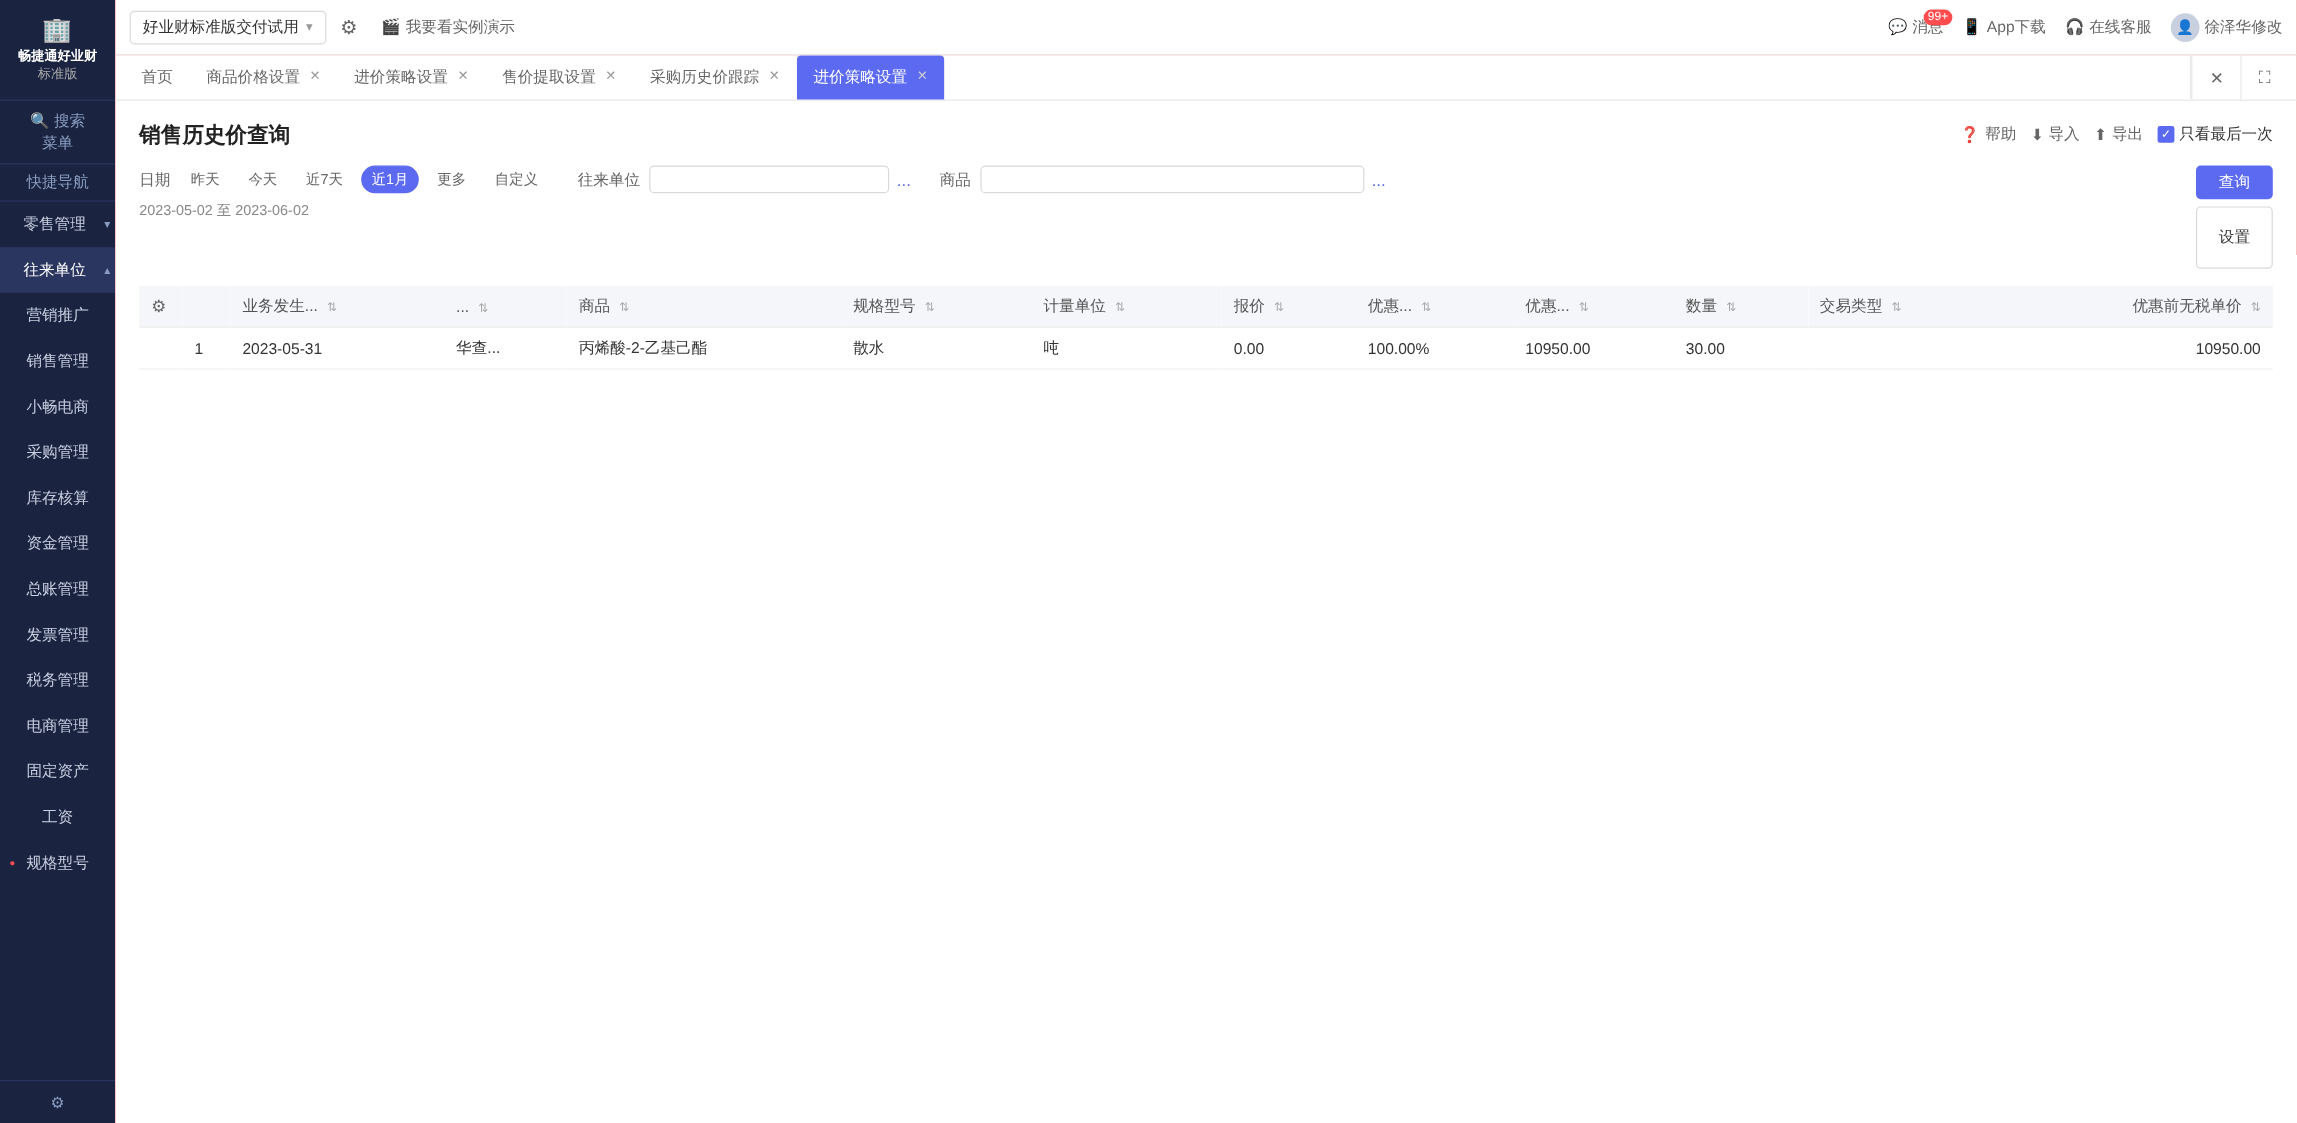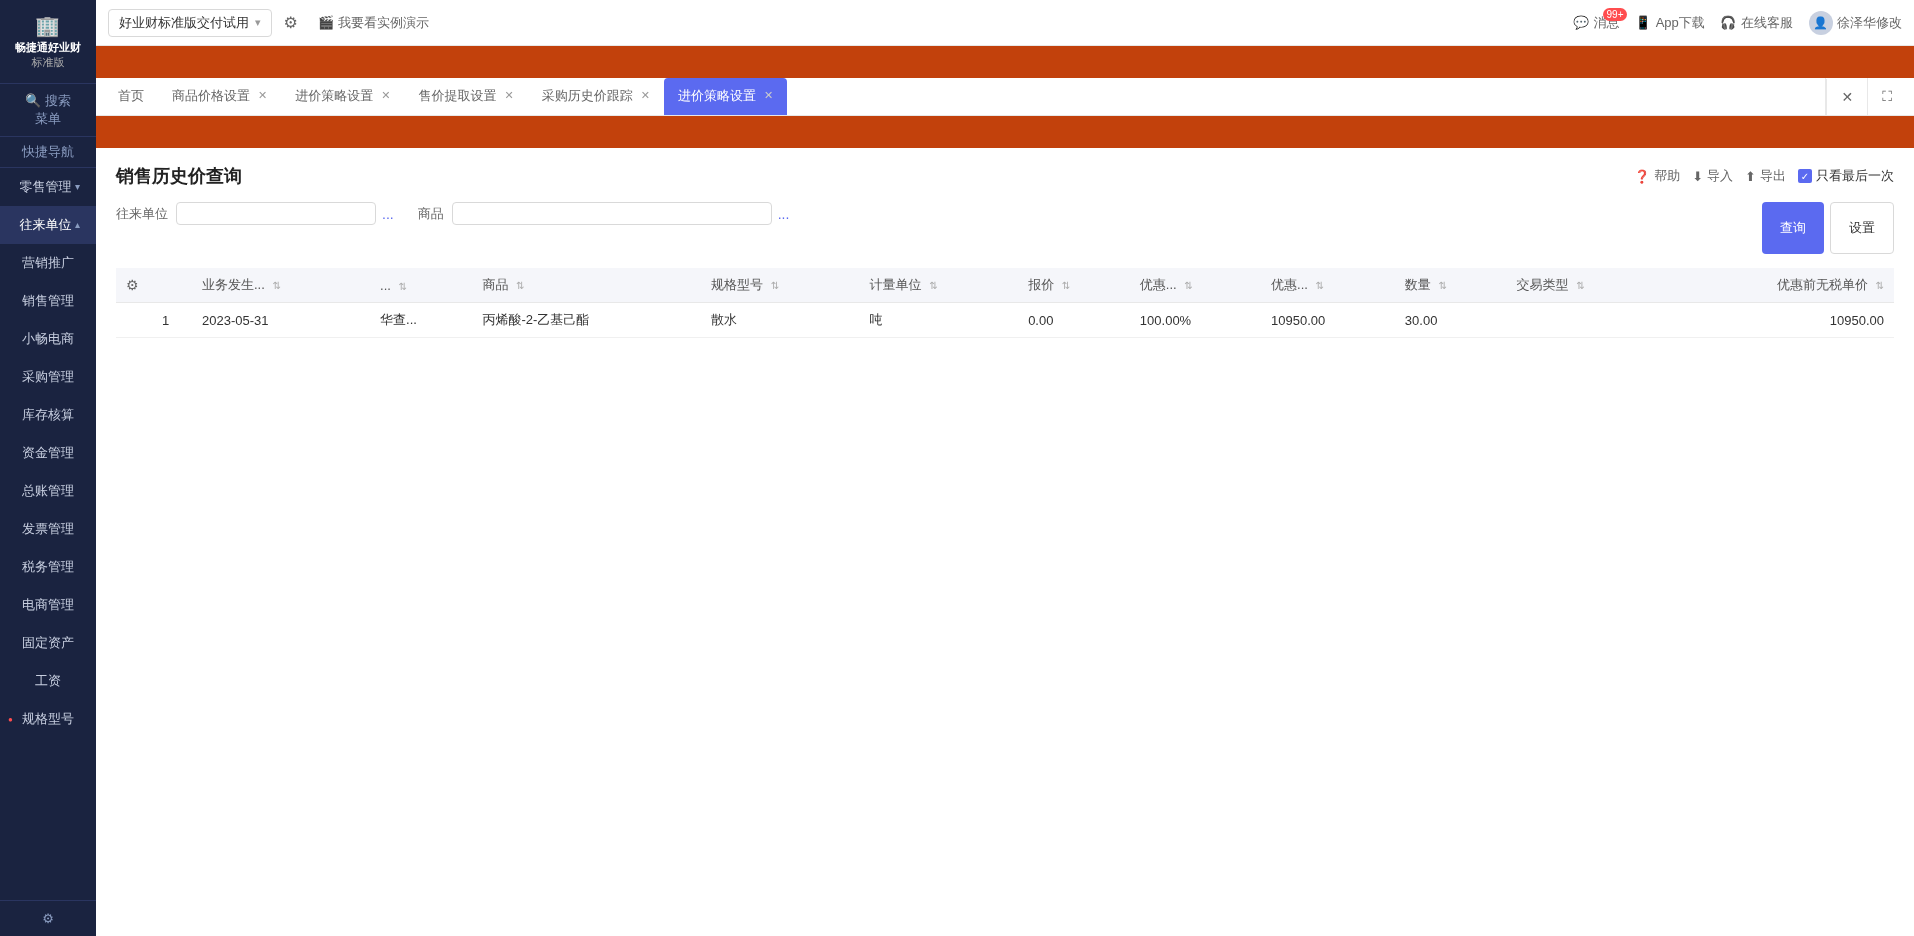--- a/index.html
+++ b/index.html
@@ -35,21 +35,21 @@
     }
     .sidebar-nav {
       padding: 6px 10px;
       color: #8a9cc0;
       font-size: 13px;
       cursor: pointer;
       text-align: center;
       border-bottom: 1px solid #2a3560;
     }
     .sidebar-item {
-      padding: 10px 16px;
+      padding: 10px 4px;
       color: #c8cfe0;
       font-size: 13px;
       cursor: pointer;
       text-align: center;
       display: flex;
       align-items: center;
       justify-content: space-between;
       position: relative;
     }
     .sidebar-item.active { background: #2a3560; color: #fff; }
@@ -73,22 +73,21 @@
       text-align: center;
       border-top: 1px solid #2a3560;
     }
 
     
     .main-area {
       flex: 1;
       display: flex;
       flex-direction: column;
       overflow: hidden;
-      background: #c2410c;
-      gap: 32px;
+      background: #ef4444;
     }
 
     
     .topbar {
       background: #fff;
       border-bottom: 1px solid #e8e8e8;
       display: flex;
       align-items: center;
       padding: 0 12px;
       height: 46px;
@@ -526,38 +525,52 @@
           <span>导出</span>
         </div>
         <label class="checkbox-label">
           <span class="checkbox-blue">✓</span>
           <span>只看最后一次</span>
         </label>
       </div>
     </div>
 
     <div class="filter-bar">
+      <div style="display:flex; flex-direction:column; gap:4px;">
+        <div class="filter-group">
+          <span class="filter-label">日期</span>
+          <div class="date-options">
+            <span class="date-btn">昨天</span>
+            <span class="date-btn">今天</span>
+            <span class="date-btn">近7天</span>
+            <span class="date-btn active">近1月</span>
+            <span class="date-btn">更多</span>
+            <span class="date-btn">自定义</span>
+          </div>
+        </div>
+        <div class="date-range">2023-05-02 至 2023-06-02</div>
+      </div>
 
       <div class="filter-group">
         <span class="filter-label">往来单位</span>
         <div class="filter-input-group">
           <input class="filter-input" type="text" style="">
           <span class="filter-dots">...</span>
         </div>
       </div>
 
       <div class="filter-group">
         <span class="filter-label">商品</span>
         <div class="filter-input-group">
           <input class="filter-input" type="text" style="width: 320px;">
           <span class="filter-dots">...</span>
         </div>
       </div>
 
-      <div style="display:flex; gap:6px; margin-left:auto;">
+      <div style="display:flex; flex-direction:column; gap:6px; margin-left:auto;">
         <button class="btn-primary">查询</button>
         <button class="btn-secondary">设置</button>
       </div>
     </div>
 
     <table class="data-table">
       <thead>
         <tr>
           <th class="settings-col">
             <span class="settings-icon">⚙</span>

